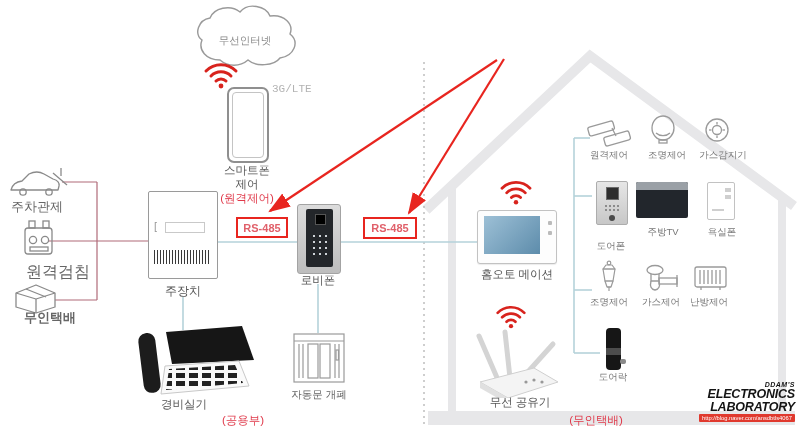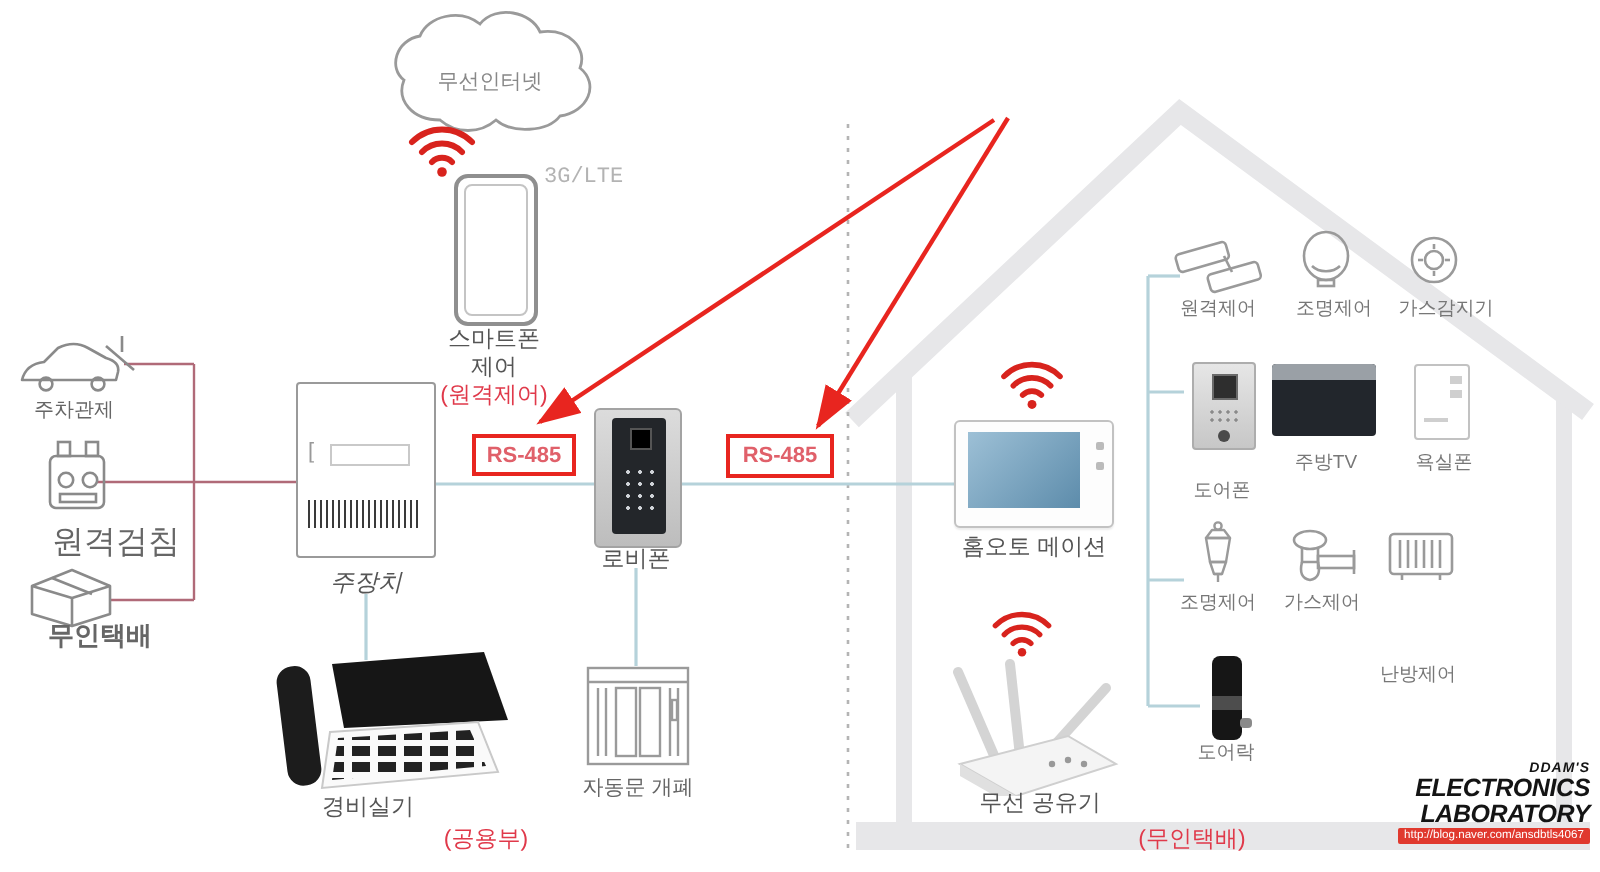--- a/index.html
+++ b/index.html
@@ -128,21 +128,21 @@
 
   <svg class="abs" style="left:5px;top:163px;" width="64" height="36" viewBox="0 0 64 36">
     <g fill="none" stroke="#8a8a8a" stroke-width="1.3" stroke-linejoin="round">
       <path d="M6 27 q2 -8 11 -9 l7 -7 q8 -4 15 0 l9 5 q7 2 6 7 l-1 4 H8 Z"></path>
       <circle cx="18" cy="29" r="3.2"></circle>
         <circle cx="44" cy="29" r="3.2"></circle>
       <path d="M48 10 L62 22"></path>
         <path d="M56 5 v8"></path>
     </g>
   </svg>
-  <span class="lbl" style="left:7px;top:200px;width:60px;font-size:10px;">주차관제</span>
+  <span class="lbl" style="left:7px;top:200px;width:60px;font-size:13px;">주차관제</span>
 
   <svg class="abs" style="left:18px;top:218px;" width="42" height="44" viewBox="0 0 42 44">
     <g fill="none" stroke="#8a8a8a" stroke-width="1.3">
       <rect x="7" y="10" width="27" height="26" rx="3"></rect>
       <rect x="11" y="3" width="6" height="7"></rect>
         <rect x="25" y="3" width="6" height="7"></rect>
       <circle cx="15" cy="22" r="3.6"></circle>
         <circle cx="27" cy="22" r="3.6"></circle>
       <rect x="12" y="29" width="18" height="4"></rect>
     </g>
@@ -157,21 +157,21 @@
         <path d="M14 8 L34 16"></path>
     </g>
   </svg>
   <span class="lbl" style="left:20px;top:311px;width:60px;font-size:13px;font-weight:bold;">무인택배</span>
 
   <div class="mainunit">
     <span class="bracket">[</span>
       <div class="sticker"></div>
       <div class="barcode"></div>
   </div>
-  <span class="lbl lbl-main" style="left:151px;top:285px;width:64px;font-size:12px;font-style:italic;">주장치</span>
+  <span class="lbl lbl-main" style="left:151px;top:285px;width:64px;font-size:12px;">주장치</span>
 
   <div class="rsbox" style="left:236px;top:217px;width:48px;height:17px;">RS-485</div>
   <div class="rsbox" style="left:363px;top:217px;width:50px;height:18px;">RS-485</div>
 
   <div class="lobby">
     <div class="panel">
         <div class="cam"></div>
         <div class="keys"></div>
       </div>
   </div>
@@ -317,21 +317,21 @@
       <line x1="7" y1="6" x2="7" y2="20"></line>
         <line x1="11" y1="6" x2="11" y2="20"></line>
       <line x1="15" y1="6" x2="15" y2="20"></line>
         <line x1="19" y1="6" x2="19" y2="20"></line>
       <line x1="23" y1="6" x2="23" y2="20"></line>
         <line x1="27" y1="6" x2="27" y2="20"></line>
       <line x1="8" y1="23" x2="8" y2="26"></line>
         <line x1="27" y1="23" x2="27" y2="26"></line>
     </g>
   </svg>
-  <span class="lbl lbl-dev" style="left:684px;top:297px;width:50px;margin-top:36px;">난방제어</span>
+  <span class="lbl lbl-dev" style="left:684px;top:297px;width:50px;">난방제어</span>
 
   <div class="doorlock">
     <div class="body"></div>
       <div class="band"></div>
       <div class="knob"></div>
   </div>
   <span class="lbl lbl-dev" style="left:588px;top:372px;width:50px;">도어락</span>
 
   <span class="lbl lbl-red" style="left:560px;top:414px;width:72px;">(무인택배)</span>
 

